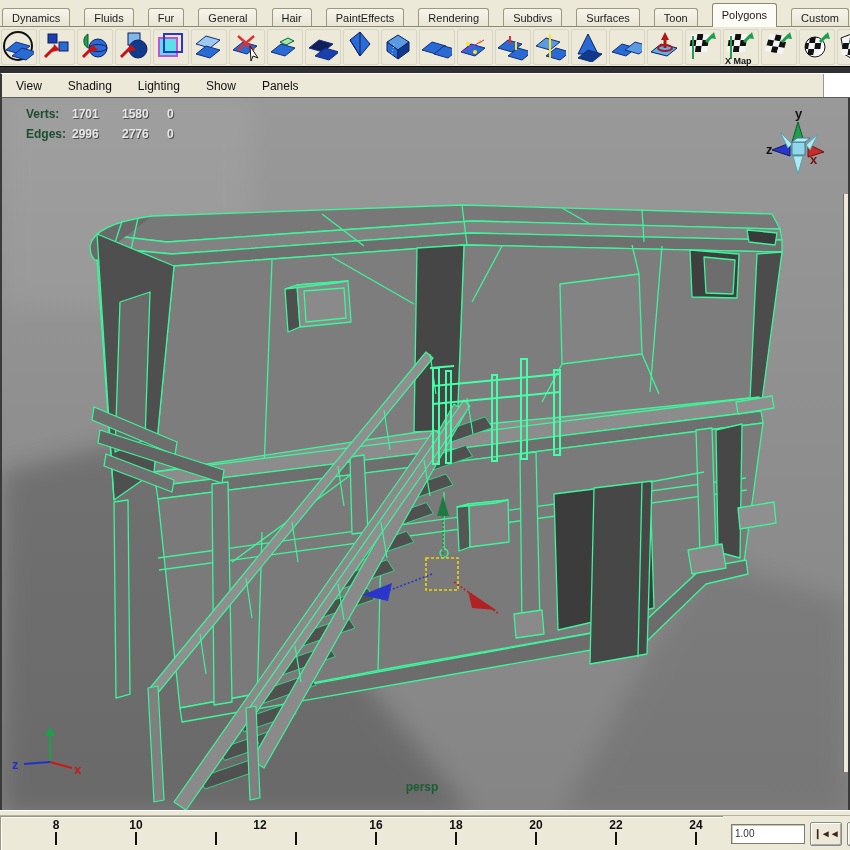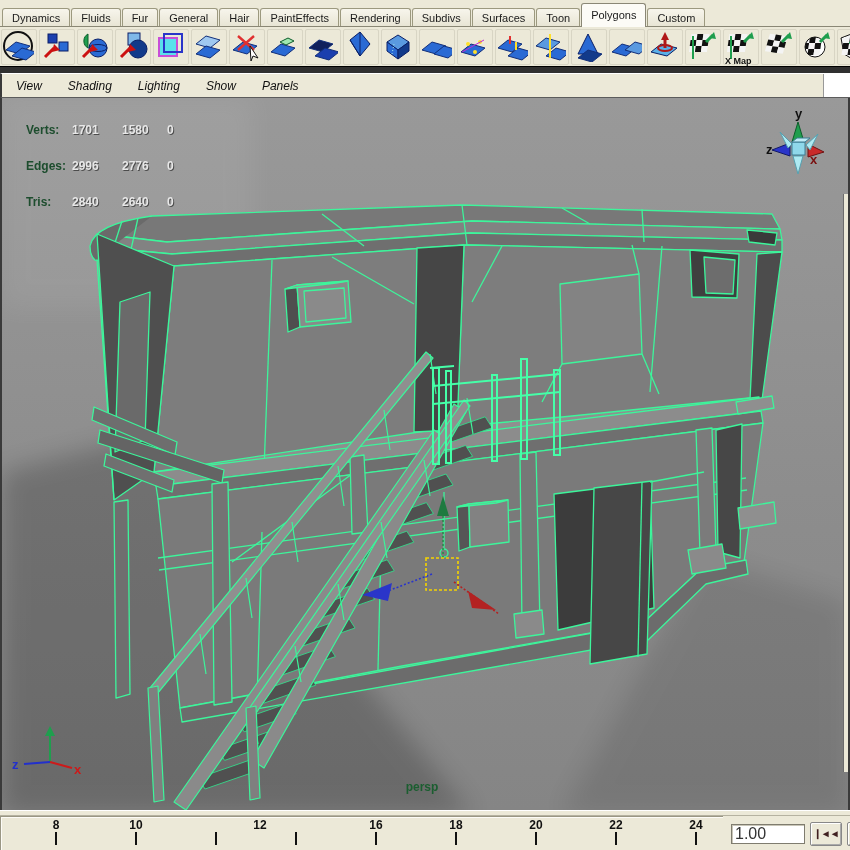--- a/index.html
+++ b/index.html
@@ -2,66 +2,66 @@
 <html><head>
 <meta charset="utf-8">
 <style>
   html,body{margin:0;padding:0;}
   body{
     width:850px;height:850px;overflow:hidden;position:relative;
     font-family:"Liberation Sans","DejaVu Sans",sans-serif;
     background:#ece9d8;-webkit-font-smoothing:none;
   }
   
-  .tabs-row{height:27px;background:#ece9d8;display:flex;align-items:flex-end;padding-left:2px;position:relative;}
+  .tabs-row{height:27px;background:#ece9d8;display:flex;align-items:flex-end;padding-left:2px;position:relative;justify-content:space-between;}
   .tabs-row:after{content:"";position:absolute;left:0;right:0;bottom:0;height:1px;background:#8a8775;}
   .tab{
     height:18px;line-height:18px;padding:0 9px;font-size:11px;color:#1a1a1a;
     background:linear-gradient(#f7f5ec,#e7e4d3);
     border:1px solid #9c997f;border-bottom:none;border-radius:3px 3px 0 0;margin-right:1px;white-space:nowrap;
   }
   .tab.active{height:23px;line-height:22px;background:#fcfbf6;position:relative;z-index:2;border-color:#8a8775;}
   
   .icons-row{height:39px;background:#ece9d8;display:flex;align-items:center;padding-left:1px;overflow:hidden;}
   .sicon{width:34px;height:34px;margin-right:2px;flex:0 0 auto;position:relative;background:#ece9d8;
          border:1px solid #d8d5c4;border-radius:2px;}
   .sicon svg{position:absolute;left:0;top:0;}
   .sicon .mini-label{position:absolute;left:1px;bottom:-2px;font-size:9px;font-weight:bold;color:#111;
          text-shadow:1px 1px 0 #ece9d8;white-space:nowrap;z-index:3;}
   .dark-band{height:6px;background:#303030;border-top:1px solid #000;}
   
   .menubar{height:23px;background:#ece9d8;border-top:1px solid #fff;border-bottom:1px solid #5c5c5c;
-           display:flex;align-items:center;padding-left:14px;position:relative;border-left:2px solid #3a3a3a;font-style:italic;}
+           display:flex;align-items:center;padding-left:14px;position:relative;border-left:2px solid #3a3a3a;}
   .menu-item{font-size:12px;color:#111;margin-right:26px;}
   .menubar-corner{position:absolute;right:0;top:0;bottom:0;width:26px;background:#fff;border-left:1px solid #999;}
   
   .viewport{position:relative;height:712px;background:#8d8d8d;
             border-left:2px solid #3a3a3a;border-right:2px solid #3a3a3a;overflow:hidden;}
   .vp-right-strip{position:absolute;right:0;top:96px;bottom:38px;width:4px;background:#ece9d8;border-left:1px solid #6b6b6b;z-index:5;}
   .hud{position:absolute;left:24px;top:6px;z-index:4;font-size:12px;font-weight:bold;line-height:20px;}
-  .hud-row{white-space:nowrap;margin-top:16px;}
+  .hud-row{white-space:nowrap;}
   .hud-label{display:inline-block;width:46px;color:#1d4d2e;}
   .hud-v1{display:inline-block;width:50px;color:#e8e8e8;text-shadow:1px 1px 0 #4c4c4c;}
   .hud-v2{display:inline-block;width:45px;color:#e8e8e8;text-shadow:1px 1px 0 #4c4c4c;}
   .hud-v3{display:inline-block;color:#e8e8e8;text-shadow:1px 1px 0 #4c4c4c;}
   .gizmo{position:absolute;right:18px;top:6px;z-index:4;}
   .axis-ind{position:absolute;left:8px;bottom:34px;z-index:4;}
   .persp-label{position:absolute;left:420px;bottom:16px;transform:translateX(-50%);
                color:#1b5e30;font-size:12px;font-weight:bold;z-index:4;}
   .model-svg{position:absolute;left:0;top:0;}
   
   .bottom-strip{height:4px;background:#ece9d8;border-top:1px solid #fff;}
   .timeline{height:35px;background:#ece9d8;border-top:1px solid #b5b2a1;position:relative;display:flex;}
   .ts-track{position:relative;flex:0 0 722px;border:1px solid #9a9784;border-right:none;background:#ece9d8;
             box-shadow:inset 1px 1px 0 #fdfcf7;}
   .ts-num{position:absolute;top:1px;transform:translateX(-50%);font-size:12px;font-weight:bold;color:#111;}
   .ts-tick{position:absolute;top:15px;width:2px;height:13px;background:#111;}
   .ts-right{flex:1;display:flex;align-items:center;gap:5px;padding-left:8px;}
   .frame-field{width:66px;height:18px;background:#fff;border:1px solid #7f7c6f;
-               box-shadow:inset 1px 1px 0 #c9c6b8;font-size:16px;color:#333;padding:0 3px;line-height:18px;}
+               box-shadow:inset 1px 1px 0 #c9c6b8;font-size:10px;color:#333;padding:0 3px;line-height:18px;}
   .tl-btn{height:22px;width:30px;background:#ece9d8;border:1px solid #888;border-radius:2px;
           box-shadow:inset 1px 1px 0 #fff, inset -1px -1px 0 #aaa;
           font-size:10px;font-weight:bold;color:#402020;display:flex;align-items:center;justify-content:center;
           letter-spacing:-1px;flex:0 0 auto;overflow:hidden;}
   .tl-btn.cut{width:14px;margin-right:-6px;}
 </style>
 </head>
 <body>
 
 <div class="tabs-row" id="tabs-row">
@@ -475,21 +475,20 @@
       <polygon points="360,593 390,581 386,599" fill="#2a35c9"></polygon>
       <line x1="452" y1="580" x2="497" y2="612" stroke="#b32222" stroke-width="1.6" stroke-dasharray="2,2"></line>
       <polygon points="466,589 494,608 470,606" fill="#b32222"></polygon>
       <rect x="424" y="556" width="32" height="32" fill="none" stroke="#f5d400" stroke-width="1.6" stroke-dasharray="3,2"></rect>
     </g>
   </svg>
 
   <div class="hud" id="hud">
       <div class="hud-row"><span class="hud-label">Verts:</span><span class="hud-v1">1701</span><span class="hud-v2">1580</span><span class="hud-v3">0</span></div>
       <div class="hud-row"><span class="hud-label">Edges:</span><span class="hud-v1">2996</span><span class="hud-v2">2776</span><span class="hud-v3">0</span></div>
-      <div class="hud-row"><span class="hud-label">Tris:</span><span class="hud-v1">2840</span><span class="hud-v2">2640</span><span class="hud-v3">0</span></div>
     </div>
 
   <svg class="gizmo" width="64" height="76" viewBox="0 0 64 76">
     <text x="29" y="14" font-size="13" font-weight="bold" fill="#111" id="gz-y">y</text>
     <polygon points="32,18 26,38 38,38" fill="#1f9e4e" stroke="#0c5c2a"></polygon>
     <polygon points="6,46 24,39 24,52" fill="#2a35c9" stroke="#131a66"></polygon>
     <polygon points="58,48 42,40 42,53" fill="#c92a2a" stroke="#6e1212"></polygon>
     <polygon points="14,28 26,40 22,44" fill="#aeeaf2" stroke="#56a0b0"></polygon>
     <polygon points="52,30 40,41 44,46" fill="#aeeaf2" stroke="#56a0b0"></polygon>
     <polygon points="32,70 27,52 37,52" fill="#aeeaf2" stroke="#56a0b0"></polygon>

